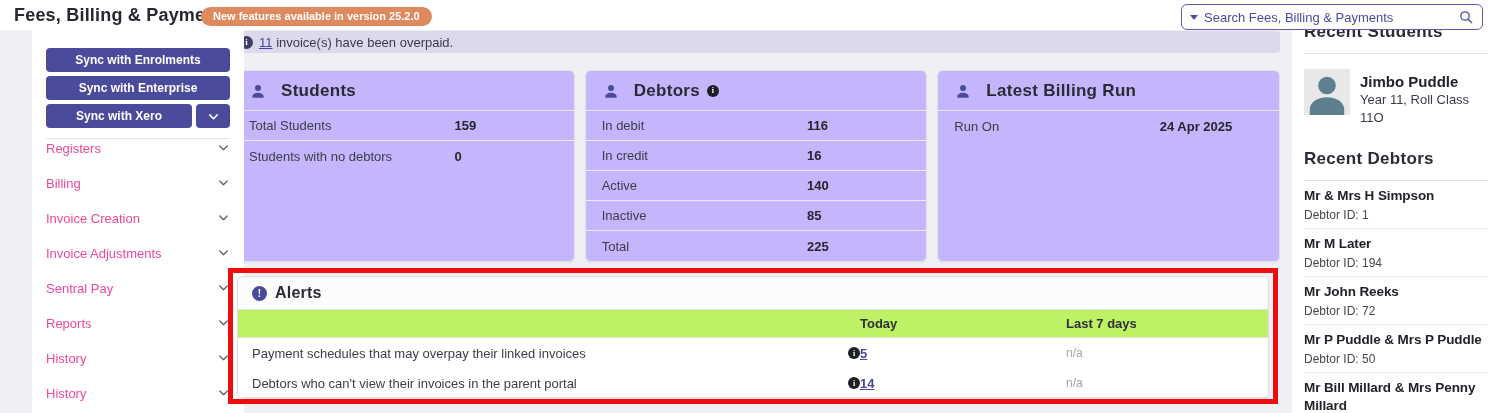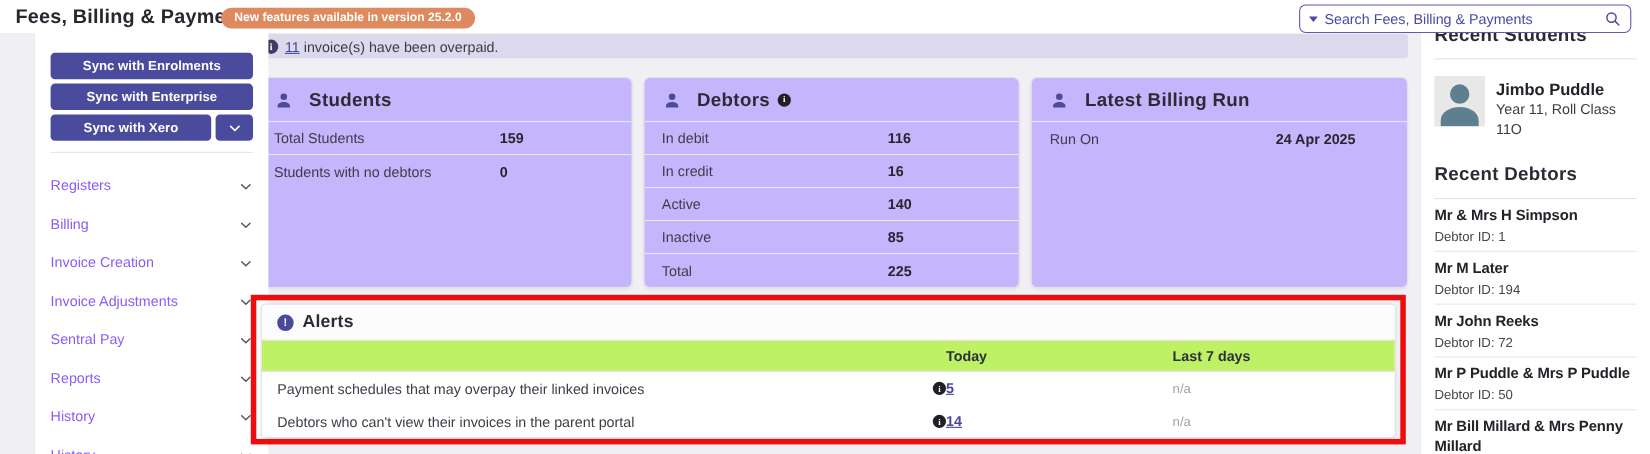--- a/index.html
+++ b/index.html
@@ -17,21 +17,21 @@
   .search-input::placeholder { color:#4a4aa0; opacity:1; }
   .search-glass { display:flex; align-items:center; cursor:pointer; }
 
   
   .sidebar-left { position:absolute; top:30px; left:0; width:212px; height:383px; background:#ffffff; z-index:5; padding:18px 14px 0 14px;margin-left:32px; }
   .sync-btn { display:block; width:100%; height:24px; background:#4b4b9d; color:#fff; font-size:12px; font-weight:700; border:none; border-radius:4px; margin-bottom:4px; cursor:pointer; font-family:"Liberation Sans", sans-serif; }
   .sync-row { display:flex; gap:4px; }
   .sync-row .sync-btn { flex:1; margin-bottom:0; }
   .sync-chevron-btn { width:34px; height:24px; background:#4b4b9d; border:none; border-radius:4px; color:#fff; display:flex; align-items:center; justify-content:center; cursor:pointer; }
   .sidebar-divider { border:none; border-top:1px solid #e5e5e8; margin:10px 0 2px 0; }
-  .nav-item { height:35px; display:flex; align-items:flex-end; justify-content:space-between; font-size:13px; font-weight:500; color:#8b5cf6; cursor:pointer; }
+  .nav-item { height:35px; display:flex; align-items:flex-start; justify-content:space-between; font-size:13px; font-weight:500; color:#ec4899; cursor:pointer; }
   .nav-item .chev { color:#55555f; display:flex; align-items:center; }
 
   
   .banner { position:absolute; left:232px; top:31px; width:1048px; height:22px; background:#dcd9ec; border-radius:3px; display:flex; align-items:center; padding:0 8px; gap:6px; font-size:13px; color:#3b3b47; z-index:4; }
   .info-dot { display:inline-flex; align-items:center; justify-content:center; width:13px; height:13px; border-radius:50%; color:#fff; font-size:9px; font-weight:700; flex:0 0 auto; }
   .info-dot::after { content:"i"; font-family:"Liberation Serif", serif; }
   .info-dot.navy { background:#3e3e60; }
   .info-dot.black { background:#1f1f26; }
   .alert-dot { display:inline-flex; align-items:center; justify-content:center; width:15px; height:15px; border-radius:50%; background:#4a4a9b; color:#fff; font-size:10px; font-weight:700; flex:0 0 auto; }
   .alert-dot::after { content:"!"; }

